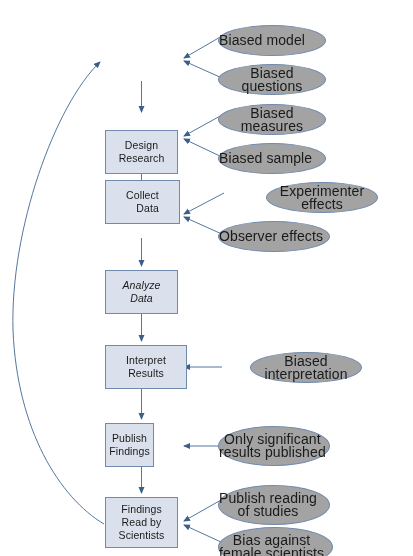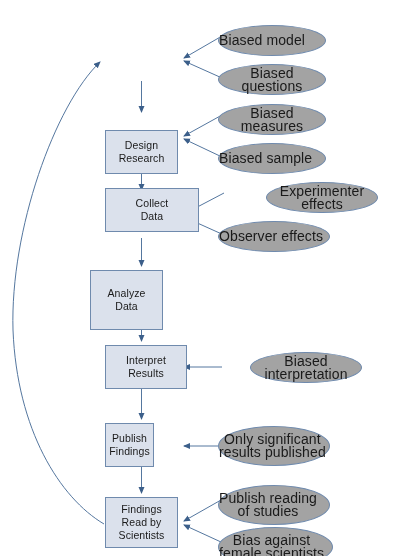--- a/index.html
+++ b/index.html
@@ -98,25 +98,25 @@
       <line x1="221" y1="542" x2="184" y2="525" marker-end="url(#arrow)"></line>
 
       <path d="M 104 524 C 60 498 17 430 13 330 C 10 230 55 105 100 62" marker-end="url(#arrow)"></path>
     </g>
   </svg>
 
   <div class="node-box" style="left:105px; top:116px; width:73px; height:44px;margin-top:14px;">
     <span>Design
 Research</span>
   </div>
-  <div class="node-box" style="left:105px; top:188px; width:94px; height:44px;">
+  <div class="node-box" style="left:105px; top:180px; width:75px; height:44px;text-align:right;">
     <span>Collect
 Data</span>
   </div>
-  <div class="node-box" style="left:90px; top:270px; width:73px; height:60px;">
+  <div class="node-box" style="left:105px; top:270px; width:73px; height:44px;font-style:italic;">
     <span>Analyze
 Data</span>
   </div>
   <div class="node-box" style="left:105px; top:345px; width:82px; height:44px;">
     <span>Interpret
 Results</span>
   </div>
   <div class="node-box" style="left:105px; top:423px; width:49px; height:44px;">
     <span>Publish
 Findings</span>

